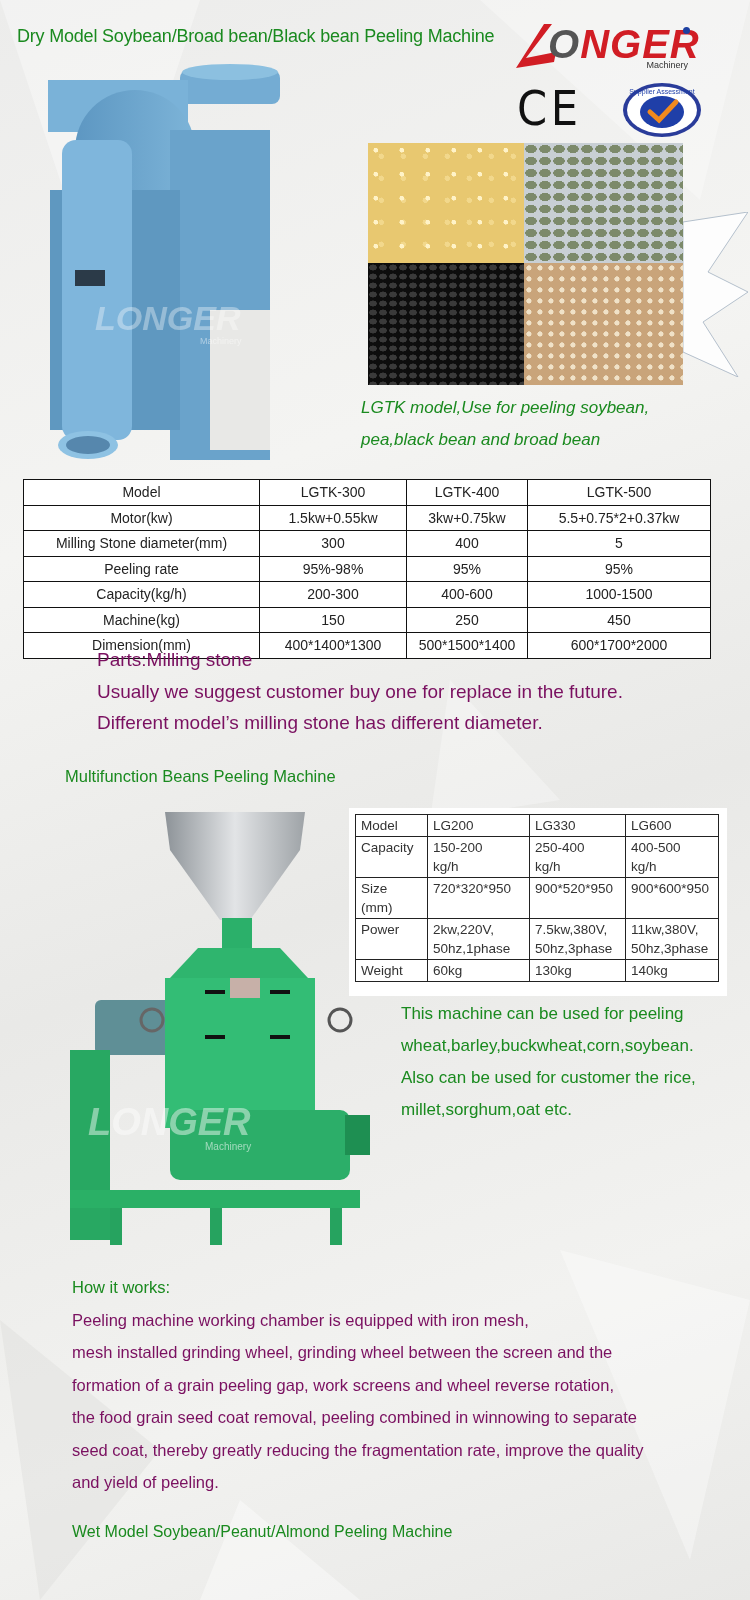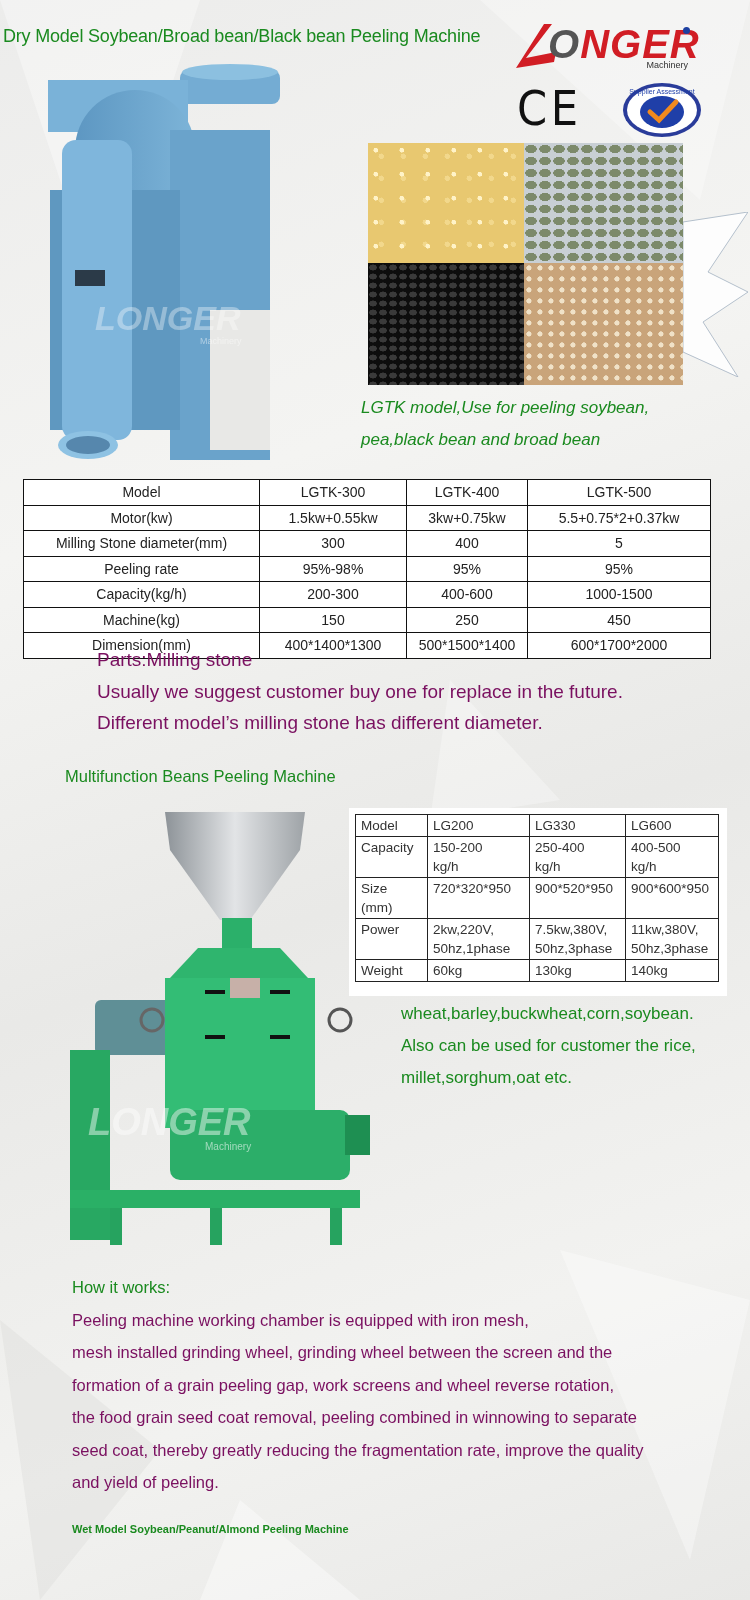--- a/index.html
+++ b/index.html
@@ -8,21 +8,21 @@
     position: relative;
     font-family: "Liberation Sans", sans-serif;
     background: linear-gradient(160deg, #ececeb 0%, #f4f4f2 30%, #e9e9e7 55%, #f2f2f0 80%, #e8e8e6 100%);
   }
   .facet { position: absolute; pointer-events: none; }
   .abs { position: absolute; }
   .green { color: #1a8a1f; }
   .purple { color: #7a1060; }
 
   
-  .title1 { left: 3px; top: 26px; font-size: 18px; letter-spacing: -0.2px; }
+  .title1 { left: 17px; top: 26px; font-size: 18px; letter-spacing: -0.2px; }
   .logo { left: 520px; top: 18px; width: 180px; height: 56px; }
   .logo-word { position: absolute; left: 28px; top: 4px; font-size: 40px; font-weight: bold; font-style: italic; color: #d11d24; letter-spacing: 1px; }
   .logo-word .o { color: #555; }
   .logo-sub { position: absolute; right: 12px; top: 42px; font-size: 9px; color: #333; }
   .logo-dot { position: absolute; left: 163px; top: 9px; width: 7px; height: 7px; border-radius: 50%; background: #1d3fa0; }
   .ce { left: 517px; top: 80px; font-size: 48px; font-family: "DejaVu Sans", sans-serif; color: #111; letter-spacing: 4px; transform: scaleX(0.9); transform-origin: left; }
   .badge { left: 622px; top: 82px; width: 80px; height: 56px; }
 
   
   .machine1 { left: 40px; top: 60px; width: 240px; height: 400px; }
@@ -56,21 +56,21 @@
   .t2wrap { left: 349px; top: 808px; width: 378px; height: 188px; background: #fff; }
   .t2 { position: absolute; left: 6px; top: 6px; width: 364px; border-collapse: collapse; font-size: 13.5px; color: #333; }
   .t2 td { border: 1px solid #222; vertical-align: top; padding: 1px 5px; line-height: 19px; }
   .t2 td:nth-child(1) { width: 72px; }
   .t2 td:nth-child(2) { width: 102px; }
   .t2 td:nth-child(3) { width: 96px; }
 
   .multi-desc { left: 401px; top: 998px; font-size: 17px; line-height: 32px; }
 
   .how { left: 72px; top: 1271px; font-size: 16.5px; line-height: 32.5px; }
-  .title3 { left: 72px; top: 1523px; font-size: 11px; font-weight: bold; }
+  .title3 { left: 72px; top: 1523px; font-size: 16px; }
 </style>
 </head>
 <body>
 
 <svg class="facet" style="left:0;top:0" width="750" height="1600">
   <polygon points="0,0 200,0 100,300" fill="#ffffff" opacity="0.35"></polygon>
   <polygon points="480,0 750,0 700,200" fill="#ffffff" opacity="0.3"></polygon>
   <polygon points="560,1250 750,1300 690,1560" fill="#ffffff" opacity="0.35"></polygon>
   <polygon points="0,1320 160,1450 40,1600" fill="#dcdcda" opacity="0.4"></polygon>
   <polygon points="240,1500 360,1600 200,1600" fill="#ffffff" opacity="0.4"></polygon>
@@ -291,20 +291,21 @@
           </td>
       <td>
             <div>140kg</div>
           </td>
     </tr>
   </tbody>
     </table>
 </div>
 
 <div class="abs multi-desc green">
+  <div>This machine can be used for peeling</div>
   <div>wheat,barley,buckwheat,corn,soybean.</div>
   <div>Also can be used for customer the rice,</div>
   <div>millet,sorghum,oat etc.</div>
 </div>
 
 <div class="abs how">
   <div class="green">How it works:</div>
   <div class="purple">Peeling machine working chamber is equipped with iron mesh,</div>
   <div class="purple">mesh installed grinding wheel, grinding wheel between the screen and the</div>
   <div class="purple">formation of a grain peeling gap, work screens and wheel reverse rotation,</div>

